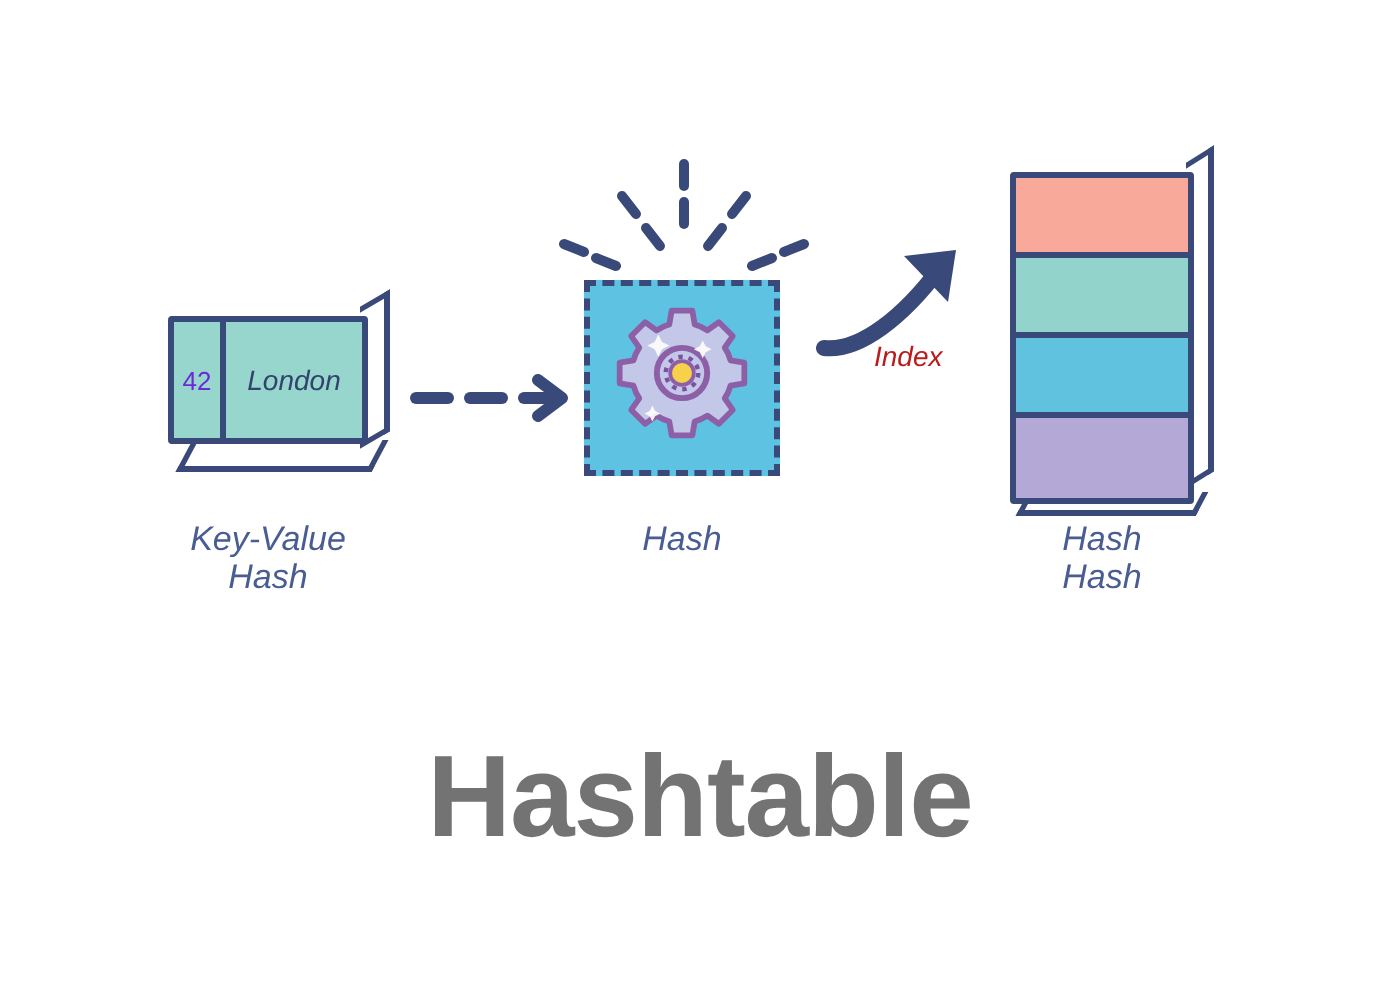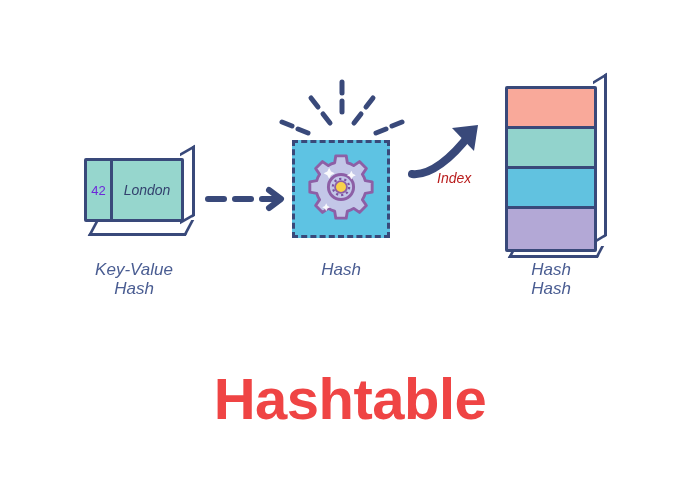--- a/index.html
+++ b/index.html
@@ -158,21 +158,21 @@
   .cap-ht { left: 481px; top: 260px; }
 
   
   .title {
     position: absolute;
     left: 0; top: 365px;
     width: 700px;
     text-align: center;
     font-size: 58px;
     font-weight: bold;
-    color: #ef4444;
+    color: #737373;
     letter-spacing: -0.5px;
   }
 </style>
 </head>
 <body>
 
 <div id="stage">
 
   <div class="kv-group">
     <div class="kv-shadow-bottom"></div>

